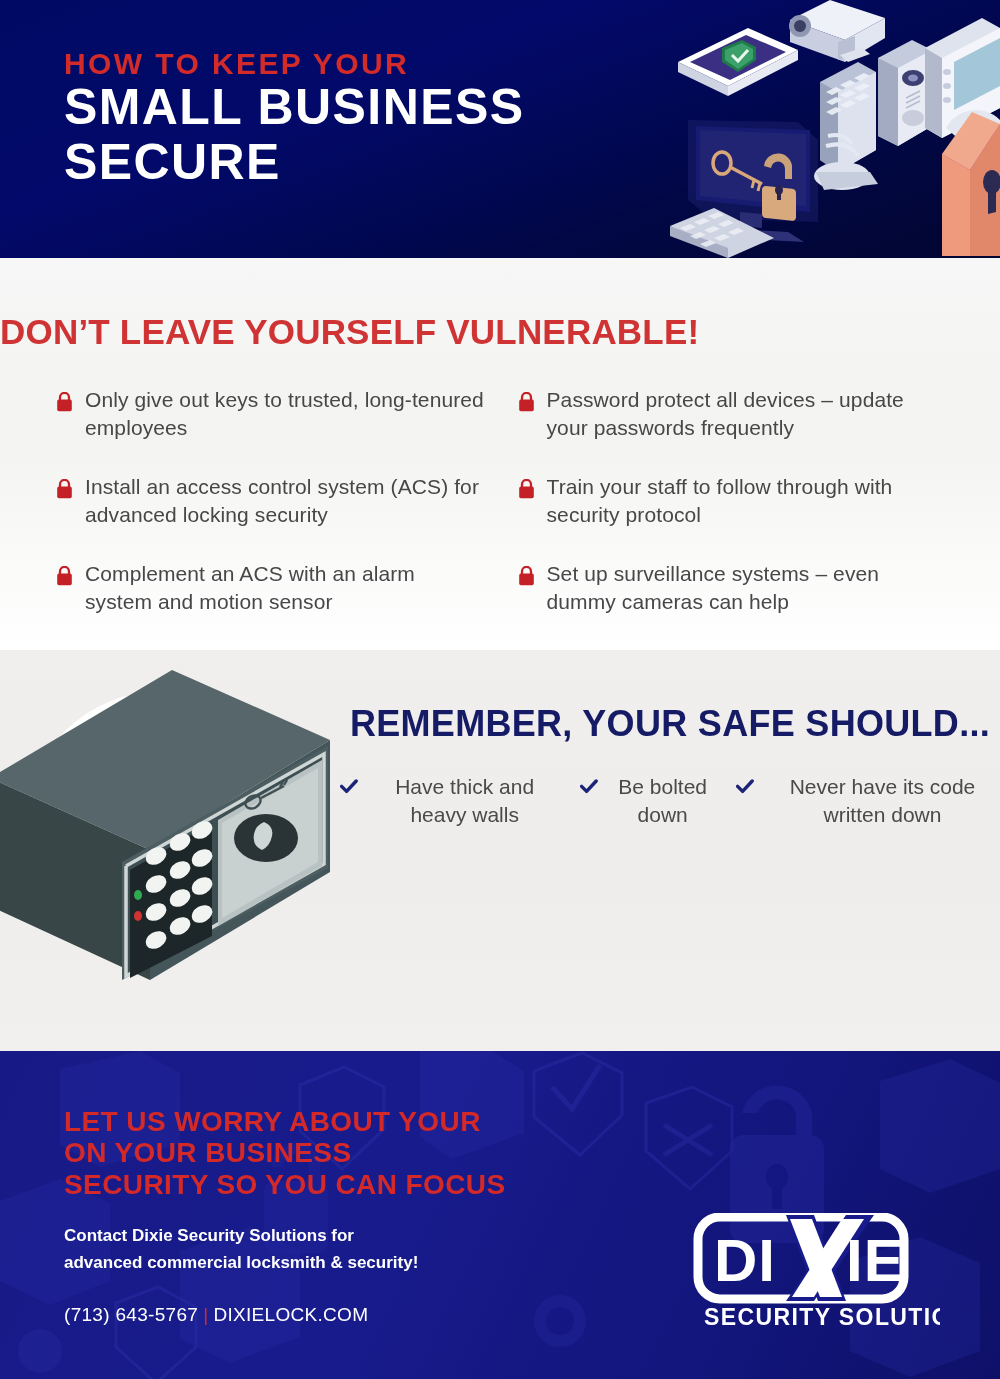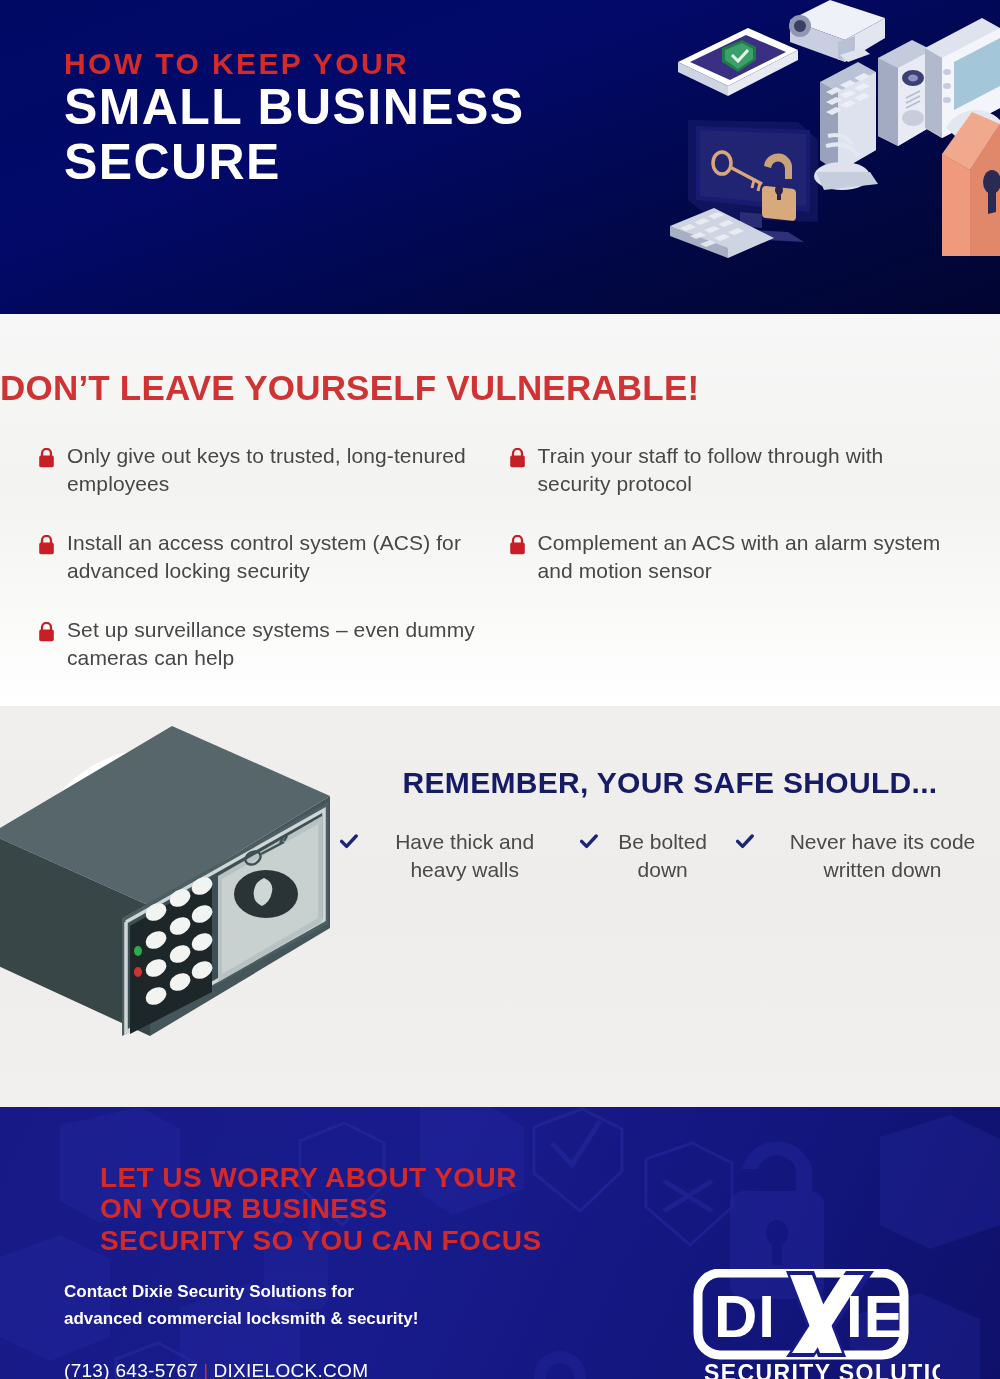--- a/index.html
+++ b/index.html
@@ -6,21 +6,21 @@
   html,body { width:1000px; height:1379px; }
   body {
     font-family: "Liberation Sans", sans-serif;
     background:#ffffff;
     overflow:hidden;
   }
   .page { position:relative; width:1000px; height:1379px; overflow:hidden; }
 
   
   .header {
-    position:relative; width:1000px; height:314px;
+    position:relative; width:1000px; height:258px;
     background: linear-gradient(160deg,#000a64 0%, #02096a 35%, #010742 75%, #020531 100%);
     overflow:hidden;
   }
   .header-art { position:absolute; right:0; top:0; width:330px; height:258px; }
   .header-text { position:absolute; left:64px; top:48px; z-index:4; }
   .kicker {
     color:#d32a2a; font-size:30px; font-weight:bold; letter-spacing:2.4px;
     line-height:1.05; text-transform:uppercase;
   }
   .headline {
@@ -33,59 +33,59 @@
   .sec-vuln {
     position:relative; width:1000px; height:392px;
     background:linear-gradient(180deg,#f7f7f7 0%, #f3f3f1 45%, #ffffff 100%);
     padding-top:54px;
   }
   .sec-vuln h2 {
     text-align:left; color:#cf3333; font-size:35px; font-weight:bold;
     letter-spacing:0.2px; text-transform:uppercase;
   }
   .bullet-grid {
-    margin-top:34px; padding:0 52px 0 38px;
+    margin-top:34px; padding:0 52px 0 56px;
     display:grid; grid-template-columns:1fr 1fr; column-gap:26px; row-gap:26px;gap:31px;
   }
   .bullet { display:flex; align-items:flex-start; gap:12px; }
   .bullet .txt {
     color:#474747; font-size:21px; line-height:1.33; letter-spacing:0.1px;
   }
   .lock-ico { flex:0 0 auto; margin-top:6px; }
 
   
   .sec-safe {
     position:relative; width:1000px; height:401px;
     background:linear-gradient(180deg,#f0efed 0%, #eeedeb 50%, #f1f0ee 100%);
     overflow:hidden;
   }
   .safe-art { position:absolute; left:-20px; top:0px; width:380px; height:360px; }
   .safe-right { position:absolute; left:340px; top:0; width:660px; }
   .sec-safe h2 {
-    text-align:center; color:#161b66; font-size:30px; font-weight:bold;
-    letter-spacing:0.3px; text-transform:uppercase; padding-top:53px;margin-top:7px;
+    text-align:center; color:#161b66; font-size:36px; font-weight:bold;
+    letter-spacing:0.3px; text-transform:uppercase; padding-top:53px;
   }
   .check-list { margin-top:28px; display:flex; flex-direction:row; align-items:center; gap:20px; }
   .check-item { display:flex; align-items:flex-start; gap:11px; max-width:480px; }
   .check-item .ctxt {
     color:#4a4a4a; font-size:21px; line-height:1.32; text-align:center;
   }
   .chk { flex:0 0 auto; margin-top:6px; }
 
   
   .footer {
     position:relative; width:1000px; height:328px;
     background:linear-gradient(115deg,#171a86 0%, #181b8c 40%, #12157a 75%, #0e1068 100%);
     overflow:hidden;
   }
   .footer-pattern { position:absolute; inset:0; opacity:0.5; }
   .footer-inner { position:relative; z-index:3; padding:55px 0 0 64px; }
   .cta {
     color:#d42929; font-size:28px; font-weight:bold; line-height:1.12;
-    letter-spacing:0.4px; text-transform:uppercase; max-width:500px;margin-left:36px;
+    letter-spacing:0.4px; text-transform:uppercase; max-width:500px;
   }
   .cta span { display:block; }
   .contact {
     margin-top:22px; color:#ffffff; font-size:17px; font-weight:bold; line-height:1.6;
   }
   .contact span { display:block; }
   .phoneline { margin-top:28px; color:#ffffff; font-size:19px; font-weight:normal; letter-spacing:0.3px; }
   .phoneline .sep { color:#d42929; padding:0 5px; }
 
   
@@ -237,35 +237,42 @@
     <div class="bullet-grid">
 
       <div class="bullet">
         <svg class="lock-ico" width="17" height="20" viewBox="0 0 17 20">
           <path d="M4,8 V5.4 A4.4,4.4 0 0 1 13,5.4 V8" fill="none" stroke="#c42026" stroke-width="2.3"></path>
           <rect x="1.2" y="7.6" width="14.6" height="11.6" rx="1.8" fill="#c42026"></rect>
         </svg>
         <div class="txt">Only give out keys to trusted, long-tenured employees</div>
       </div>
 
+      <div class="bullet">
+        <svg class="lock-ico" width="17" height="20" viewBox="0 0 17 20">
+          <path d="M4,8 V5.4 A4.4,4.4 0 0 1 13,5.4 V8" fill="none" stroke="#c42026" stroke-width="2.3"></path>
+          <rect x="1.2" y="7.6" width="14.6" height="11.6" rx="1.8" fill="#c42026"></rect>
+        </svg>
+        <div class="txt">Password protect all devices – update your passwords frequently</div>
+      </div>
+
+      <div class="bullet">
+        <svg class="lock-ico" width="17" height="20" viewBox="0 0 17 20">
+          <path d="M4,8 V5.4 A4.4,4.4 0 0 1 13,5.4 V8" fill="none" stroke="#c42026" stroke-width="2.3"></path>
+          <rect x="1.2" y="7.6" width="14.6" height="11.6" rx="1.8" fill="#c42026"></rect>
+        </svg>
+        <div class="txt">Install an access control system (ACS) for advanced locking security</div>
+      </div>
 
       <div class="bullet">
         <svg class="lock-ico" width="17" height="20" viewBox="0 0 17 20">
           <path d="M4,8 V5.4 A4.4,4.4 0 0 1 13,5.4 V8" fill="none" stroke="#c42026" stroke-width="2.3"></path>
           <rect x="1.2" y="7.6" width="14.6" height="11.6" rx="1.8" fill="#c42026"></rect>
         </svg>
         <div class="txt">Train your staff to follow through with security protocol</div>
-      </div>
-
-      <div class="bullet">
-        <svg class="lock-ico" width="17" height="20" viewBox="0 0 17 20">
-          <path d="M4,8 V5.4 A4.4,4.4 0 0 1 13,5.4 V8" fill="none" stroke="#c42026" stroke-width="2.3"></path>
-          <rect x="1.2" y="7.6" width="14.6" height="11.6" rx="1.8" fill="#c42026"></rect>
-        </svg>
-        <div class="txt">Install an access control system (ACS) for advanced locking security</div>
       </div>
 
       <div class="bullet">
         <svg class="lock-ico" width="17" height="20" viewBox="0 0 17 20">
           <path d="M4,8 V5.4 A4.4,4.4 0 0 1 13,5.4 V8" fill="none" stroke="#c42026" stroke-width="2.3"></path>
           <rect x="1.2" y="7.6" width="14.6" height="11.6" rx="1.8" fill="#c42026"></rect>
         </svg>
         <div class="txt">Complement an ACS with an alarm system and motion sensor</div>
       </div>
 

